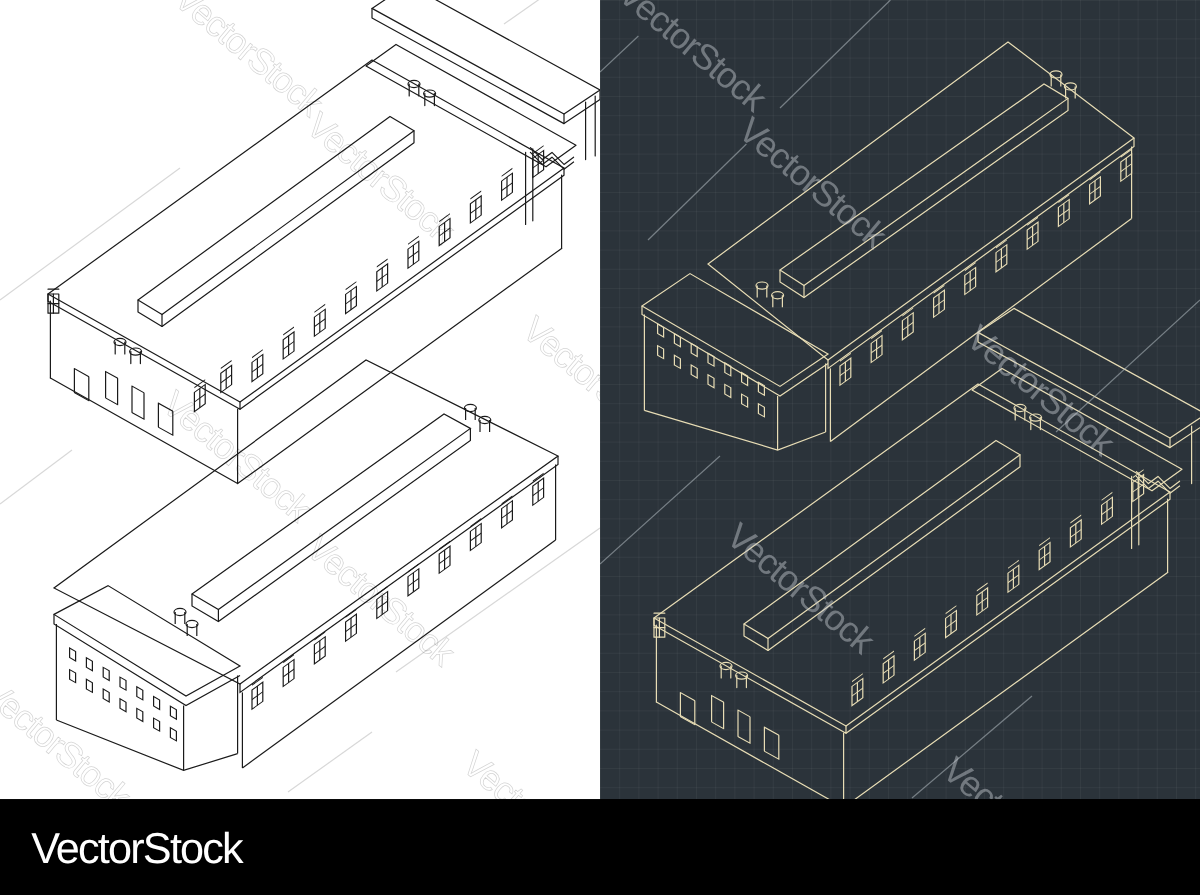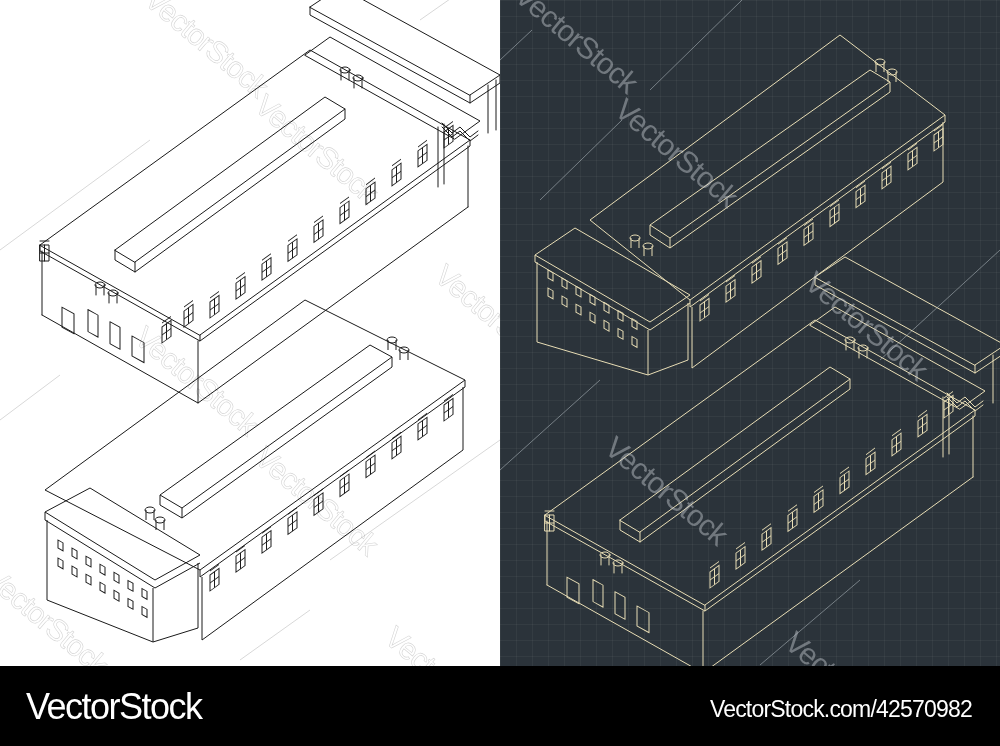--- a/index.html
+++ b/index.html
@@ -285,14 +285,13 @@
 
   <div class="wm" style="left:30px;top:-22px">VectorStock</div>
   <div class="wm" style="left:130px;top:92px">VectorStock</div>
   <div class="wm" style="left:320px;top:265px">VectorStock</div>
   <div class="wm" style="left:120px;top:430px">VectorStock</div>
   <div class="wm" style="left:300px;top:625px">VectorStock</div>
 </div>
 
 <div class="footer">
   <div class="brand">VectorStock</div>
-  <div class="ref">VectorStock.com/42570982</div>
 </div>
 
 </body></html>

